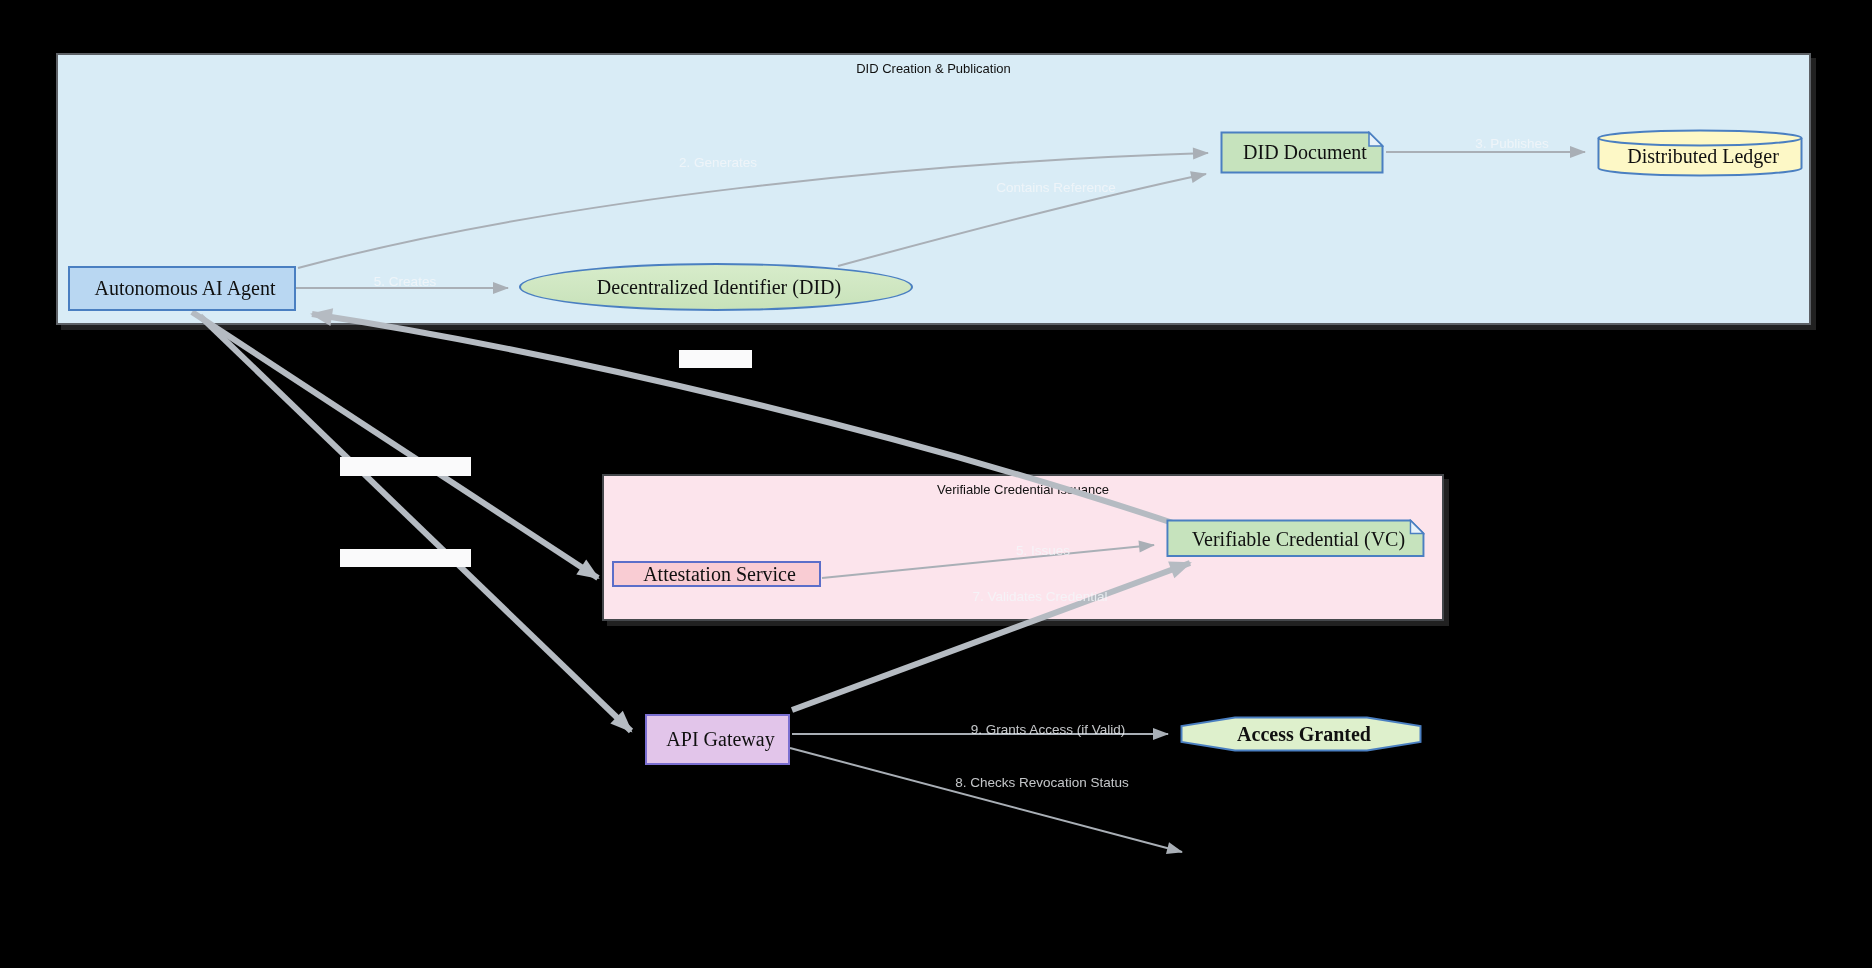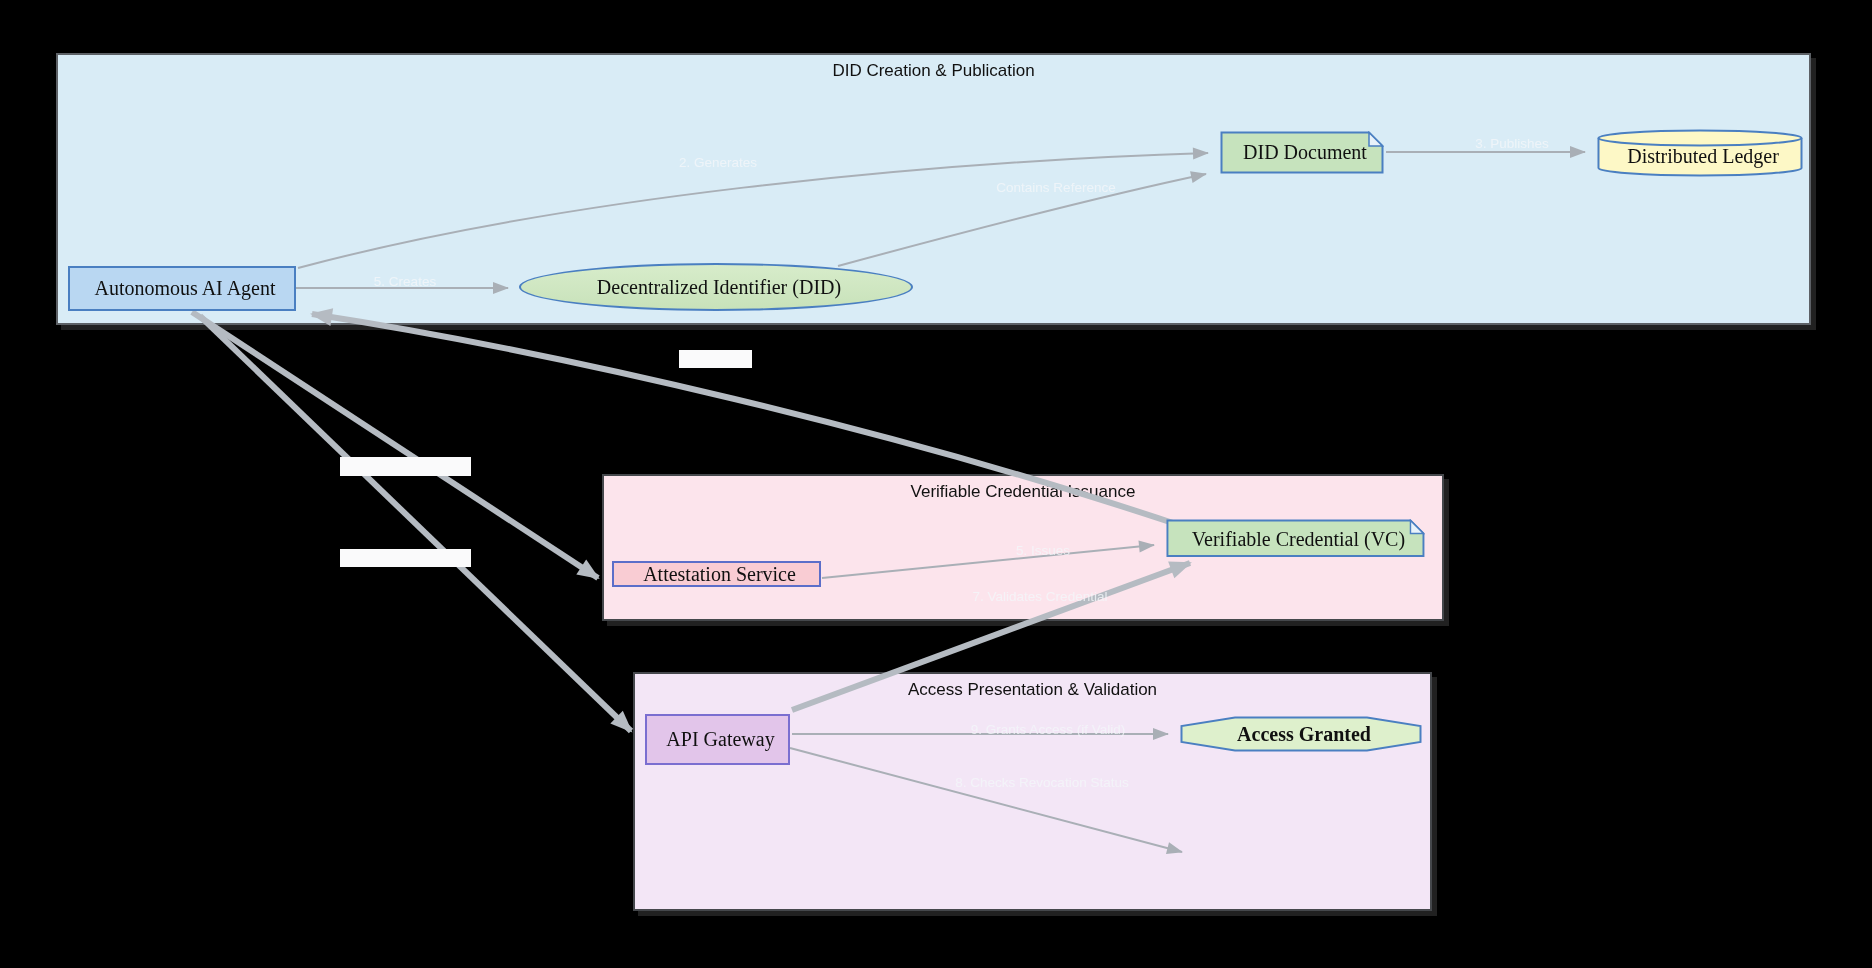--- a/index.html
+++ b/index.html
@@ -2,21 +2,21 @@
 <html style="--cluster1_bg: #d9ecf6; --cluster2_bg: #fce4ec; --cluster3_bg: #f3e6f6; --node_border_blue: #4a7fc1; --agent_fill: #b9d7f2; --did_fill: #c8e2ba; --doc_fill: #c6e3bd; --ledger_fill: #fdf8c6; --attestation_fill: #f9ccd3; --attestation_border: #5b6ec9; --gateway_fill: #e2c5ea; --gateway_border: #7a6ed0; --access_fill: #def0cc; --edge_color: #a9afb6; --edge_label_color: #f4f7fa; --background: #000000;"><head>
 <meta charset="utf-8">
 <style>
   html,body{margin:0;padding:0;background:#000;}
   #stage{position:relative;width:1872px;height:968px;background:#000;overflow:hidden;
          font-family:"Liberation Sans",sans-serif;}
   
   .cluster{position:absolute;box-sizing:border-box;border:2px solid #54585c;
            box-shadow:5px 5px 0 rgba(120,120,120,.28);z-index:1;}
   .cluster .ctitle{position:absolute;top:6px;left:0;right:0;text-align:center;
-           font-size:17px;color:#111;}
+           font-size:13px;color:#111;}
   #cluster-did{left:56px;top:53px;width:1755px;height:272px;background:var(--cluster1_bg,#d9ecf6);
            border-color:#5d6166;}
   #cluster-vc{left:602px;top:474px;width:842px;height:147px;background:var(--cluster2_bg,#fce4ec);
            border-color:#45484c;}
   #cluster-access{left:633px;top:672px;width:799px;height:239px;background:var(--cluster3_bg,#f3e6f6);
            border-color:#45484c;}
   
   #edges{position:absolute;left:0;top:0;z-index:2;}
   .edge{fill:none;stroke:var(--edge_color,#a9afb6);stroke-width:2px;}
   .edge.thick{stroke:#b5bbc2;stroke-width:6px;}
@@ -51,23 +51,20 @@
 </head>
 <body>
 
 <div id="stage">
 
   <div class="cluster" id="cluster-did">
     <div class="ctitle">DID Creation &amp; Publication</div>
   </div>
   <div class="cluster" id="cluster-vc">
     <div class="ctitle">Verifiable Credential Issuance</div>
-  </div>
-  <div class="cluster" id="cluster-access">
-    <div class="ctitle">Access Presentation &amp; Validation</div>
   </div>
 
   <svg id="edges" width="1872" height="968">
     <defs>
       <marker id="ah" markerUnits="userSpaceOnUse" markerWidth="18" markerHeight="14" refX="16" refY="7" orient="auto">
         <path d="M1,1 L17,7 L1,13 Z" fill="#a9afb6"></path>
       </marker>
       <marker id="ahBig" markerUnits="userSpaceOnUse" markerWidth="24" markerHeight="20" refX="21" refY="10" orient="auto">
         <path d="M1,1 L23,10 L1,19 Z" fill="#b5bbc2"></path>
       </marker>

